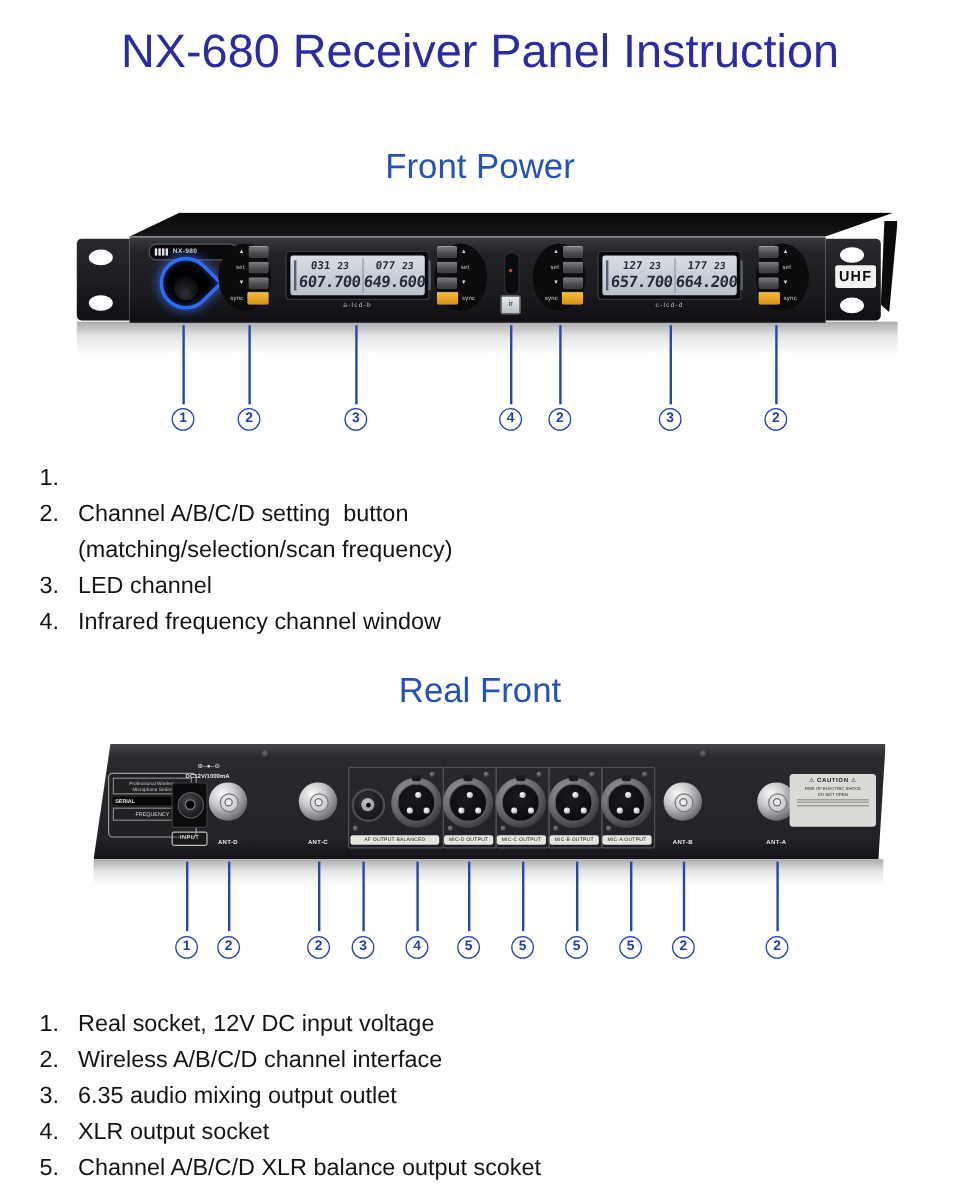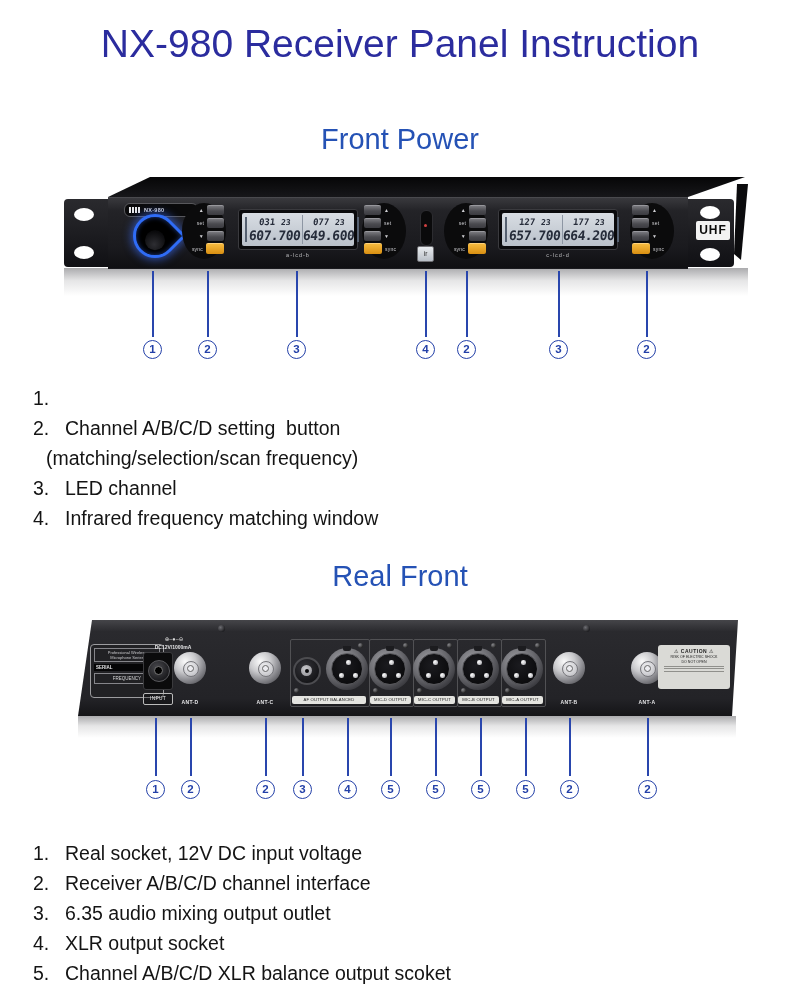--- a/index.html
+++ b/index.html
@@ -13,21 +13,21 @@
   .subhead{left:0;width:800px;text-align:center;font-size:29px;font-weight:500;color:#2552b5;}
 
   
   .vline{position:absolute;width:1.5px;background:#2946ad;}
   .cnum{position:absolute;width:17px;height:17px;border:1.7px solid #2340a8;border-radius:50%;
         color:#2340a8;font-size:11.5px;line-height:17px;text-align:center;font-weight:bold;}
   .legend{position:absolute;left:0;width:640px;}
   .lrow{display:flex;padding-left:33px;line-height:30px;font-size:19.5px;color:#141414;}
   .lnum{width:32px;flex:0 0 32px;}
   .ltext{white-space:pre-wrap;}
-  .lcont{padding-left:46px;line-height:30px;font-size:19.5px;color:#141414;}
+  .lcont{padding-left:65px;line-height:30px;font-size:19.5px;color:#141414;}
 
   
   .top3d{left:108px;top:177px;width:637px;height:20px;
          clip-path:polygon(42px 0,637px 0,580px 20px,0 20px);
          background:linear-gradient(180deg,#060607,#17171a);}
   .fface{left:108px;top:197px;width:580px;height:71px;border-top:1px solid #4a4a4e;
          background:linear-gradient(180deg,#39393d 0,#232327 18%,#1a1a1e 70%,#0f0f12 100%);}
   .ear{background:linear-gradient(180deg,#2a2a2e,#101014);}
   .earL{left:64px;top:199px;width:44px;height:68px;border-radius:4px 0 0 4px;}
   .earR{left:688px;top:199px;width:46px;height:68px;border-radius:0 4px 4px 0;}
@@ -125,21 +125,21 @@
        padding:3px 2px 0;box-sizing:border-box;text-align:center;color:#222;}
   .caut1{font-size:5px;font-weight:bold;letter-spacing:.5px;}
   .caut2{font-size:3.6px;margin-top:1px;}
   .fineline{height:1px;background:#90908c;margin:1.5px 4px 0;}
 </style>
 </head>
 <body>
 
 <div class="page">
 
-  <div class="abs title">NX-980 Receiver Panel Instruction</div>
+  <div class="abs title">NX-680 Receiver Panel Instruction</div>
 
   <div class="abs subhead" style="top:123px;">Front Power</div>
 
   <div class="abs top3d"></div>
   <div class="abs rslant"></div>
   <div class="abs fface"></div>
 
   <div class="abs ear earL">
     <i class="hole" style="left:10px;top:9px;"></i>
     <i class="hole" style="left:10px;top:47px;"></i>
@@ -314,21 +314,21 @@
         <span class="lnum">2.</span>
         <span class="ltext">Channel A/B/C/D setting  button</span>
       </div>
     <div class="lcont"><span class="ltext">(matching/selection/scan frequency)</span></div>
     <div class="lrow">
         <span class="lnum">3.</span>
         <span class="ltext">LED channel</span>
       </div>
     <div class="lrow">
         <span class="lnum">4.</span>
-        <span class="ltext">Infrared frequency matching window</span>
+        <span class="ltext">Infrared frequency channel window</span>
       </div>
   </div>
 
   <div class="abs subhead" style="top:560px;">Real Front</div>
 
   <div class="abs rearpan">
     <i class="screw" style="left:142px;top:5px;"></i>
     <i class="screw" style="left:507px;top:5px;"></i>
   </div>
 
@@ -474,21 +474,21 @@
   <span class="cnum" style="left:560px;top:780px;">2</span>
   <span class="cnum" style="left:638px;top:780px;">2</span>
 
   <div class="legend" style="top:838px;">
     <div class="lrow">
         <span class="lnum">1.</span>
         <span class="ltext">Real socket, 12V DC input voltage</span>
       </div>
     <div class="lrow">
         <span class="lnum">2.</span>
-        <span class="ltext">Receiver A/B/C/D channel interface</span>
+        <span class="ltext">Wireless A/B/C/D channel interface</span>
       </div>
     <div class="lrow">
         <span class="lnum">3.</span>
         <span class="ltext">6.35 audio mixing output outlet</span>
       </div>
     <div class="lrow">
         <span class="lnum">4.</span>
         <span class="ltext">XLR output socket</span>
       </div>
     <div class="lrow">

